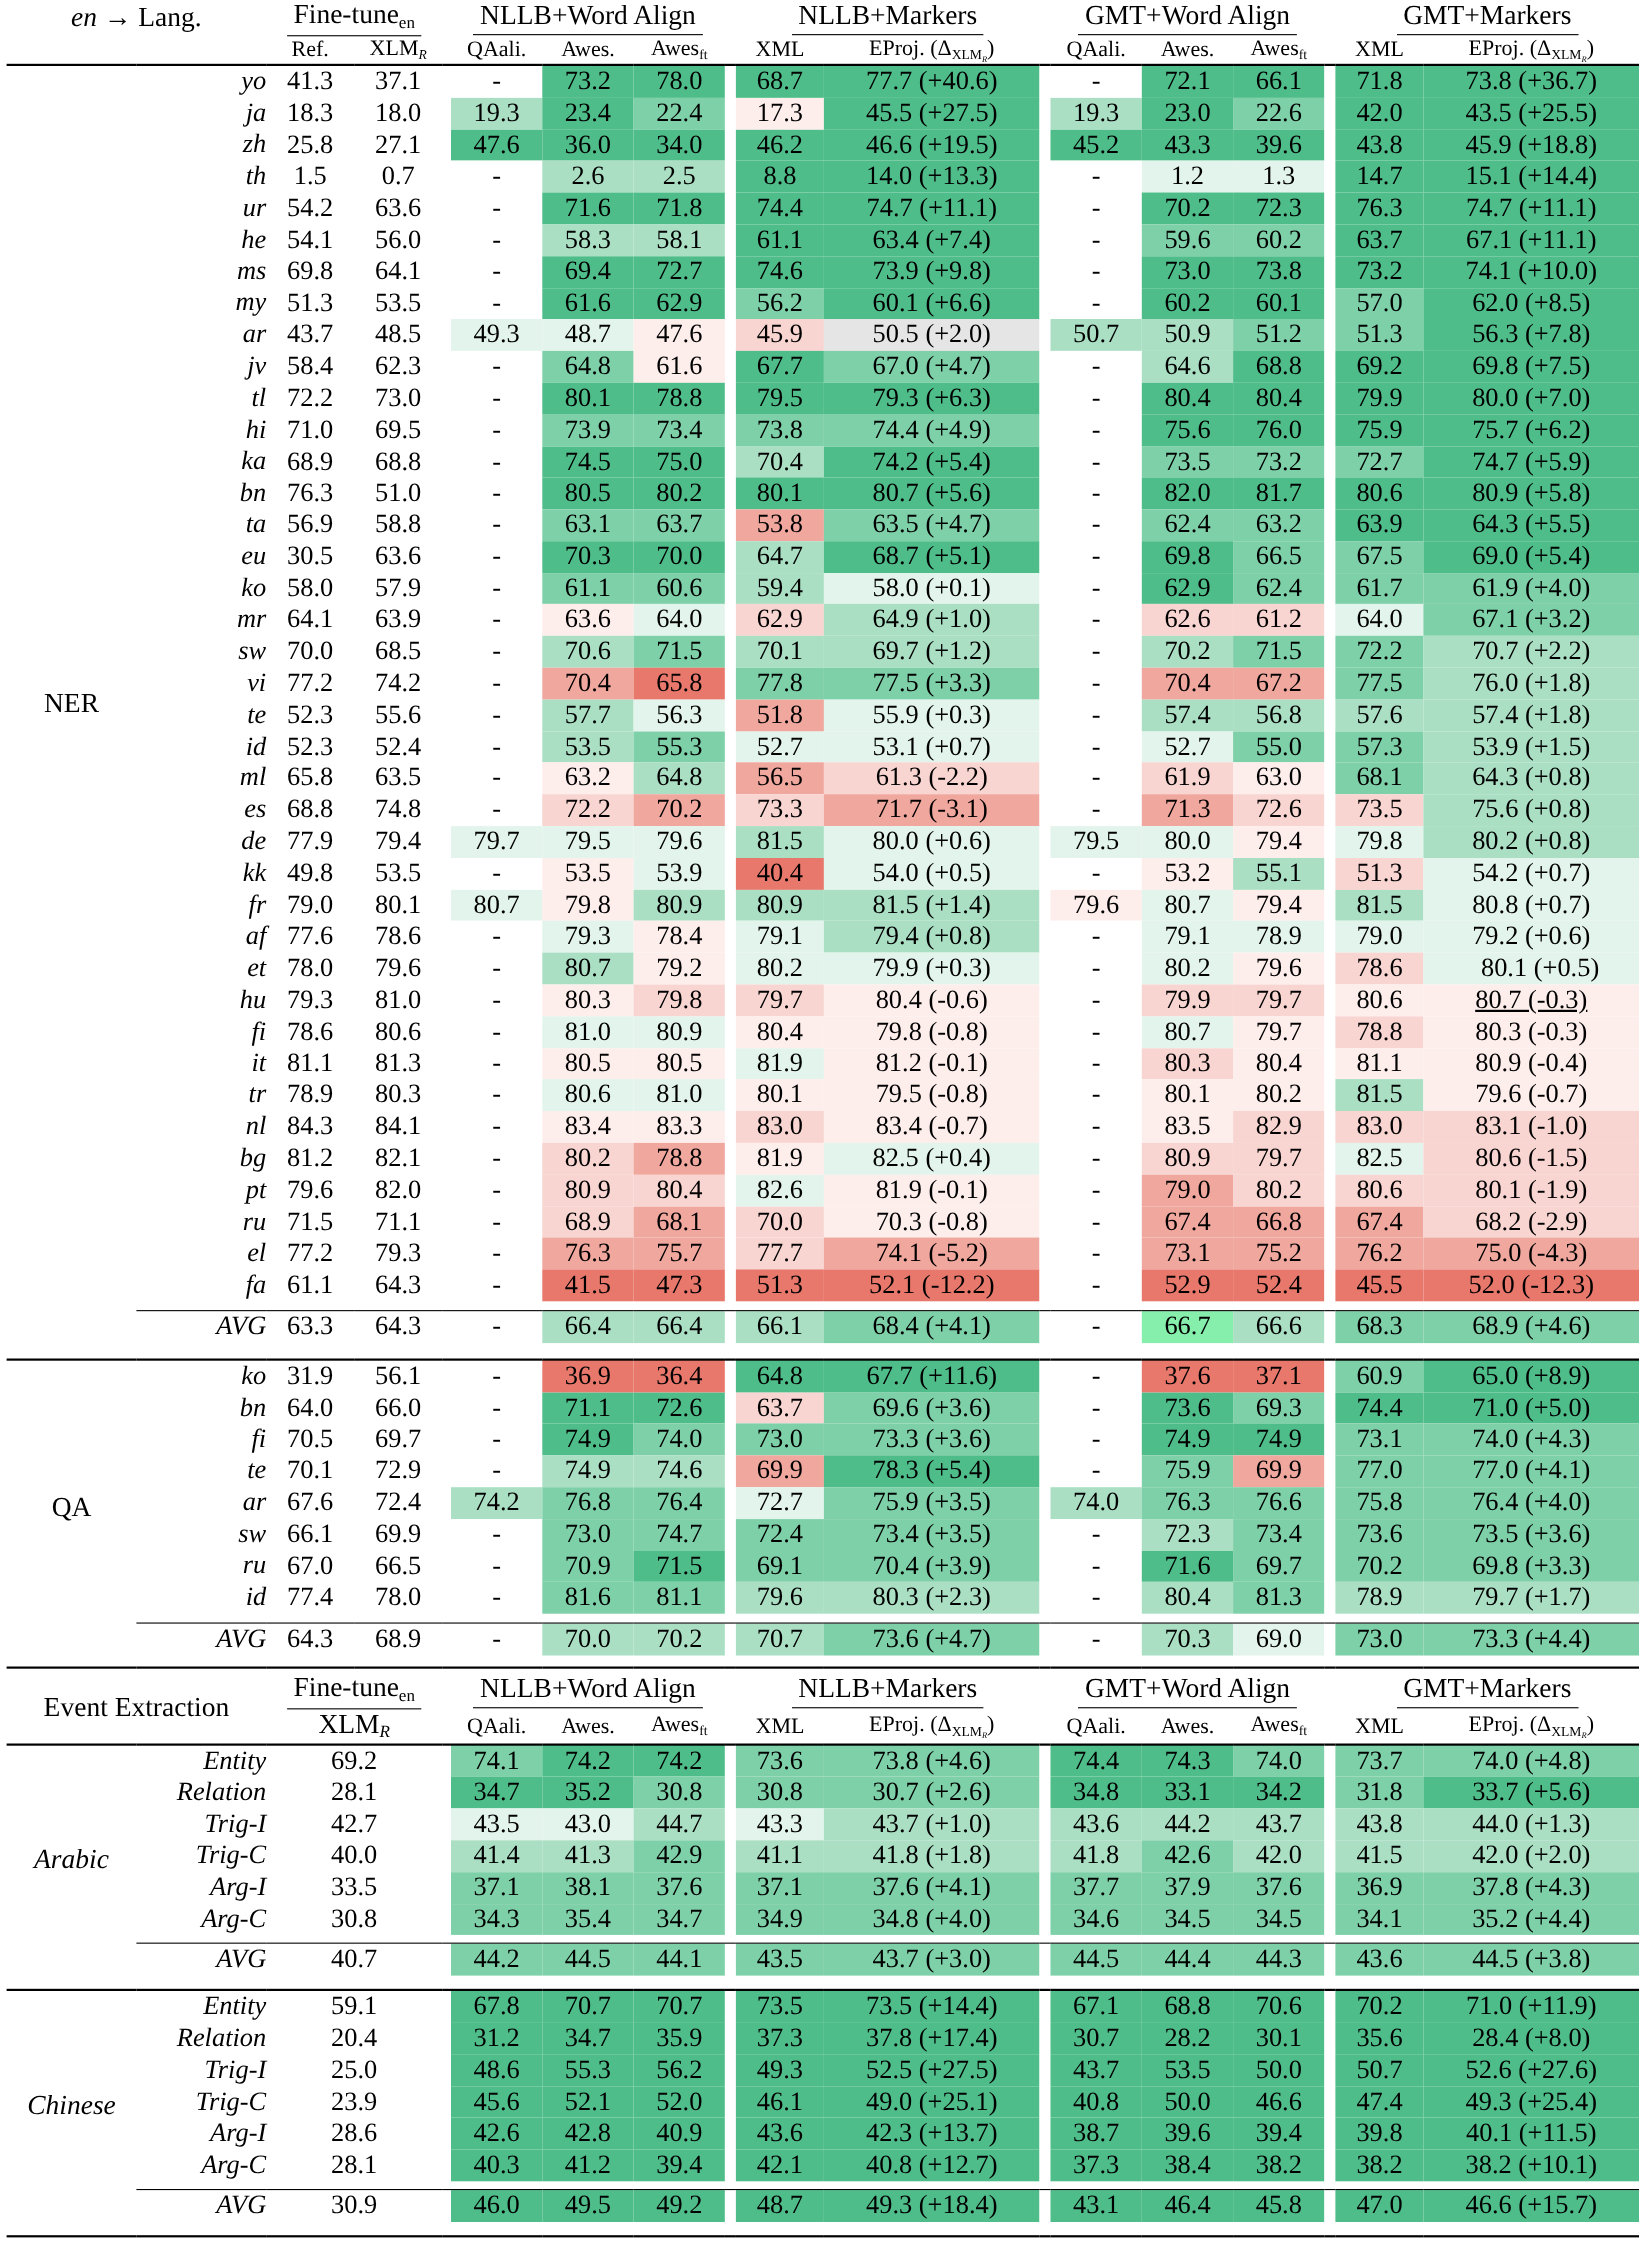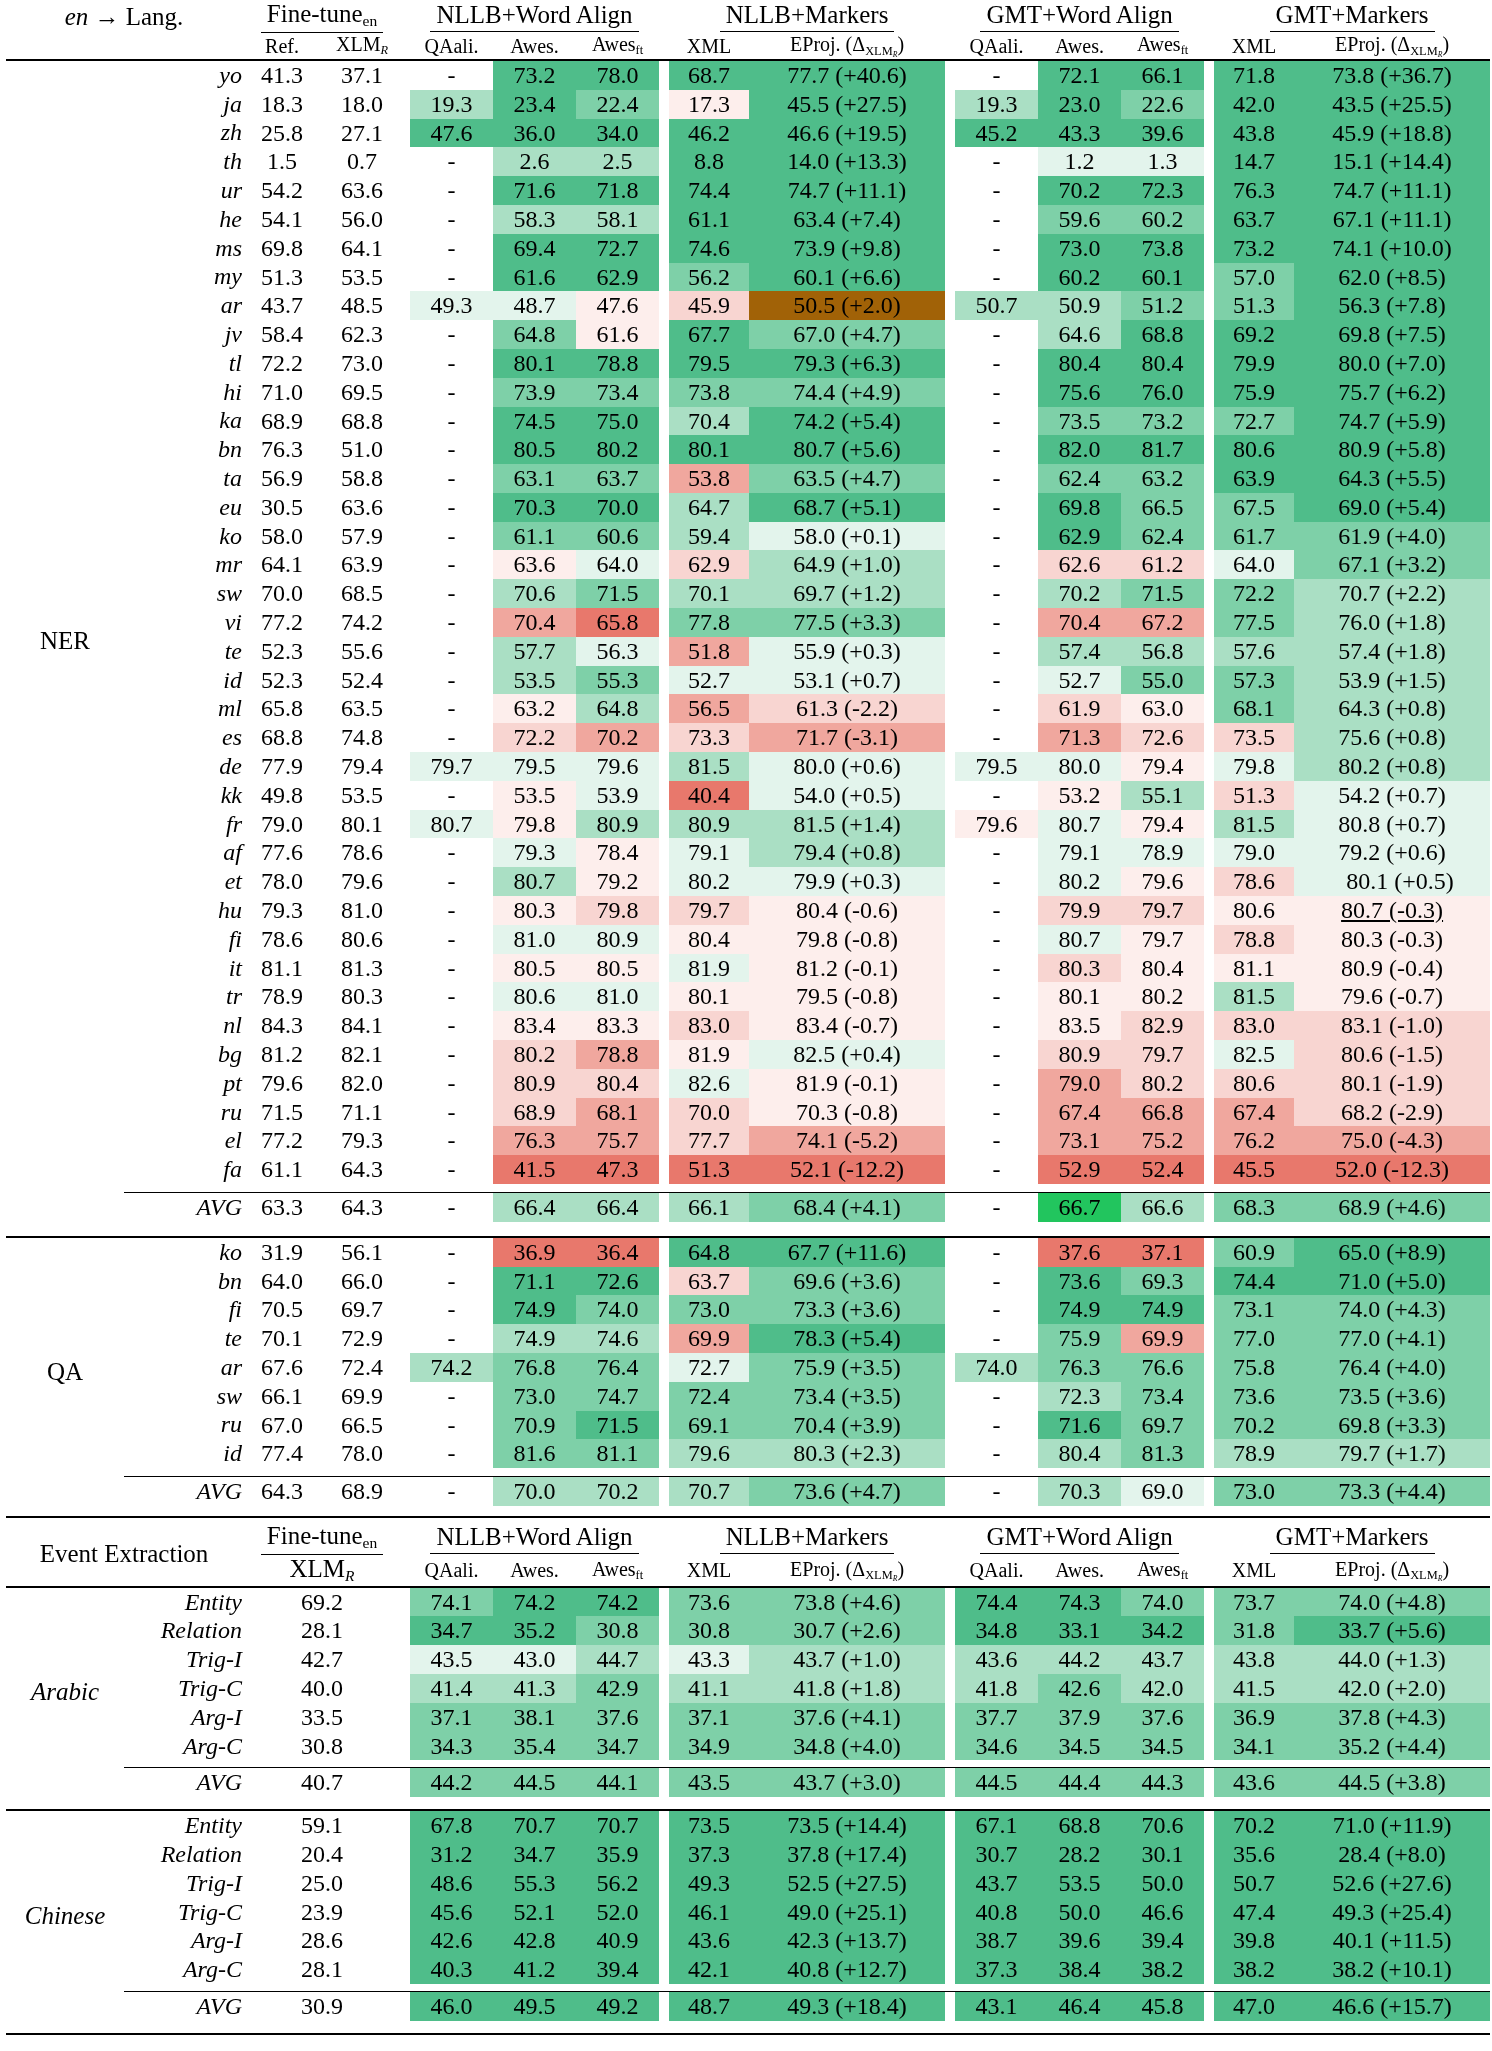--- a/index.html
+++ b/index.html
@@ -259,21 +259,21 @@
         <tr>
           <td class="rowlab">ar</td>
           <td class="num" style="background: rgb(255, 255, 255);">43.7</td>
           <td class="num" style="background: rgb(255, 255, 255);">48.5</td>
           <td class="sep-cell"></td>
           <td class="num" style="background: rgb(227, 244, 236);">49.3</td>
           <td class="num" style="background: rgb(227, 244, 236);">48.7</td>
           <td class="num" style="background: rgb(253, 238, 236);">47.6</td>
           <td class="sep-cell"></td>
           <td class="num" style="background: rgb(248, 213, 209);">45.9</td>
-          <td class="num" style="background: #a16207;">50.5 (+2.0)</td>
+          <td class="num" style="background: #e5e5e5;">50.5 (+2.0)</td>
           <td class="sep-cell"></td>
           <td class="num" style="background: rgb(170, 223, 196);">50.7</td>
           <td class="num" style="background: rgb(170, 223, 196);">50.9</td>
           <td class="num" style="background: rgb(126, 208, 168);">51.2</td>
           <td class="sep-cell"></td>
           <td class="num" style="background: rgb(126, 208, 168);">51.3</td>
           <td class="num" style="background: rgb(79, 189, 138);">56.3 (+7.8)</td>
         </tr>
         <tr>
           <td class="rowlab">jv</td>
@@ -854,21 +854,21 @@
           <td class="num" style="background: rgb(255, 255, 255); border-top: 1.2px solid rgb(0, 0, 0);">64.3</td>
           <td class="sep-cell" style="border-top: 1.2px solid rgb(0, 0, 0);"></td>
           <td class="num" style="background: rgb(255, 255, 255); border-top: 1.2px solid rgb(0, 0, 0);">-</td>
           <td class="num" style="background: rgb(170, 223, 196); border-top: 1.2px solid rgb(0, 0, 0);">66.4</td>
           <td class="num" style="background: rgb(170, 223, 196); border-top: 1.2px solid rgb(0, 0, 0);">66.4</td>
           <td class="sep-cell" style="border-top: 1.2px solid rgb(0, 0, 0);"></td>
           <td class="num" style="background: rgb(170, 223, 196); border-top: 1.2px solid rgb(0, 0, 0);">66.1</td>
           <td class="num" style="background: rgb(126, 208, 168); border-top: 1.2px solid rgb(0, 0, 0);">68.4 (+4.1)</td>
           <td class="sep-cell" style="border-top: 1.2px solid rgb(0, 0, 0);"></td>
           <td class="num" style="background: rgb(255, 255, 255); border-top: 1.2px solid rgb(0, 0, 0);">-</td>
-          <td class="num" style="background: #22c55e; border-top: 1.2px solid rgb(0, 0, 0);">66.7</td>
+          <td class="num" style="background: #86efac; border-top: 1.2px solid rgb(0, 0, 0);">66.7</td>
           <td class="num" style="background: rgb(170, 223, 196); border-top: 1.2px solid rgb(0, 0, 0);">66.6</td>
           <td class="sep-cell" style="border-top: 1.2px solid rgb(0, 0, 0);"></td>
           <td class="num" style="background: rgb(126, 208, 168); border-top: 1.2px solid rgb(0, 0, 0);">68.3</td>
           <td class="num" style="background: rgb(126, 208, 168); border-top: 1.2px solid rgb(0, 0, 0);">68.9 (+4.6)</td>
         </tr>
         <tr>
           <td colspan="18" style="height: 14px; border-bottom: 2.5px double rgb(0, 0, 0);"></td>
         </tr>
         <tr>
           <td class="seclab" rowspan="10" style="border-top: 0px;">QA</td>

